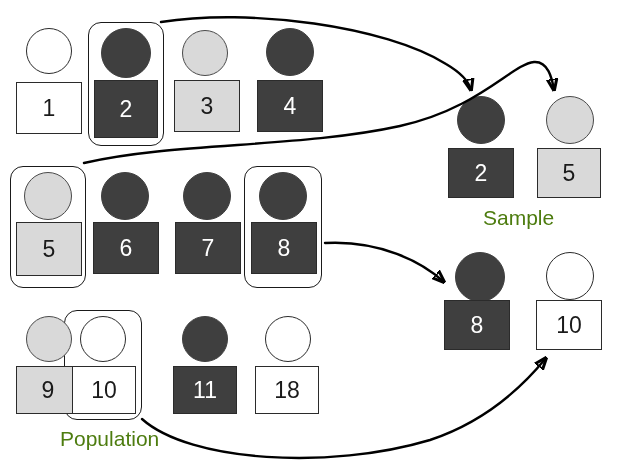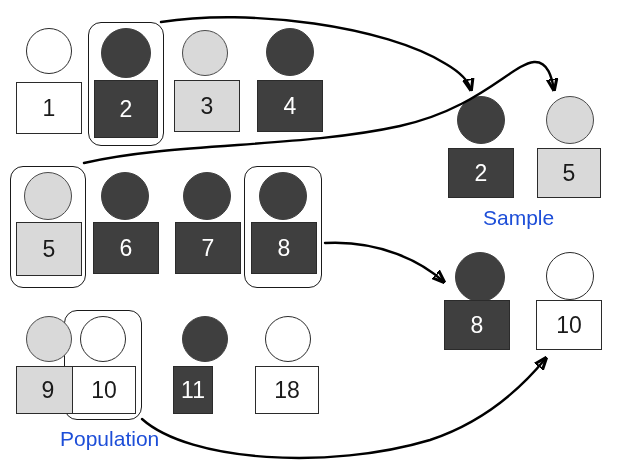--- a/index.html
+++ b/index.html
@@ -17,21 +17,21 @@
   .fill-dark{background:#3f3f3f;}
   .txt-dark{color:#1a1a1a;}
   .txt-light{color:#ffffff;}
   .c-white{background:#ffffff;border-color:#2b2b2b;}
   .c-light{background:#d9d9d9;border-color:#4a4a4a;}
   .c-dark{background:#3f3f3f;border-color:#3f3f3f;}
 
   .highlight{position:absolute;box-sizing:border-box;border:1.6px solid #1a1a1a;
              border-radius:13px;background:transparent;}
 
-  .caption{position:absolute;font-size:21px;color:#1d4ed8;white-space:nowrap;}
+  .caption{position:absolute;font-size:21px;color:#4d7c0f;white-space:nowrap;}
 
   svg.arrows{position:absolute;left:0;top:0;width:618px;height:476px;overflow:visible;}
   svg.arrows path{fill:none;stroke:#000000;stroke-width:2.4;stroke-linecap:round;}
 </style>
 </head>
 <body>
 
 <div id="stage">
 
   <div>
@@ -86,21 +86,21 @@
       <div class="box fill-light txt-dark" style="left:16px;top:366px;width:64px;height:48px;">9</div>
     </div>
 
     <div class="unit">
       <div class="circle c-white" style="left:80px;top:316px;width:46px;height:46px;"></div>
       <div class="box fill-white txt-dark" style="left:72px;top:366px;width:64px;height:48px;">10</div>
     </div>
 
     <div class="unit">
       <div class="circle c-dark" style="left:182px;top:316px;width:46px;height:46px;"></div>
-      <div class="box fill-dark txt-light" style="left:173px;top:366px;width:40px;height:48px;">11</div>
+      <div class="box fill-dark txt-light" style="left:173px;top:366px;width:64px;height:48px;">11</div>
     </div>
 
     <div class="unit">
       <div class="circle c-white" style="left:265px;top:316px;width:46px;height:46px;"></div>
       <div class="box fill-white txt-dark" style="left:255px;top:366px;width:64px;height:48px;">18</div>
     </div>
 
     <div class="caption" style="left:60px;top:427px;text-align:center;">Population</div>
   </div>
 

